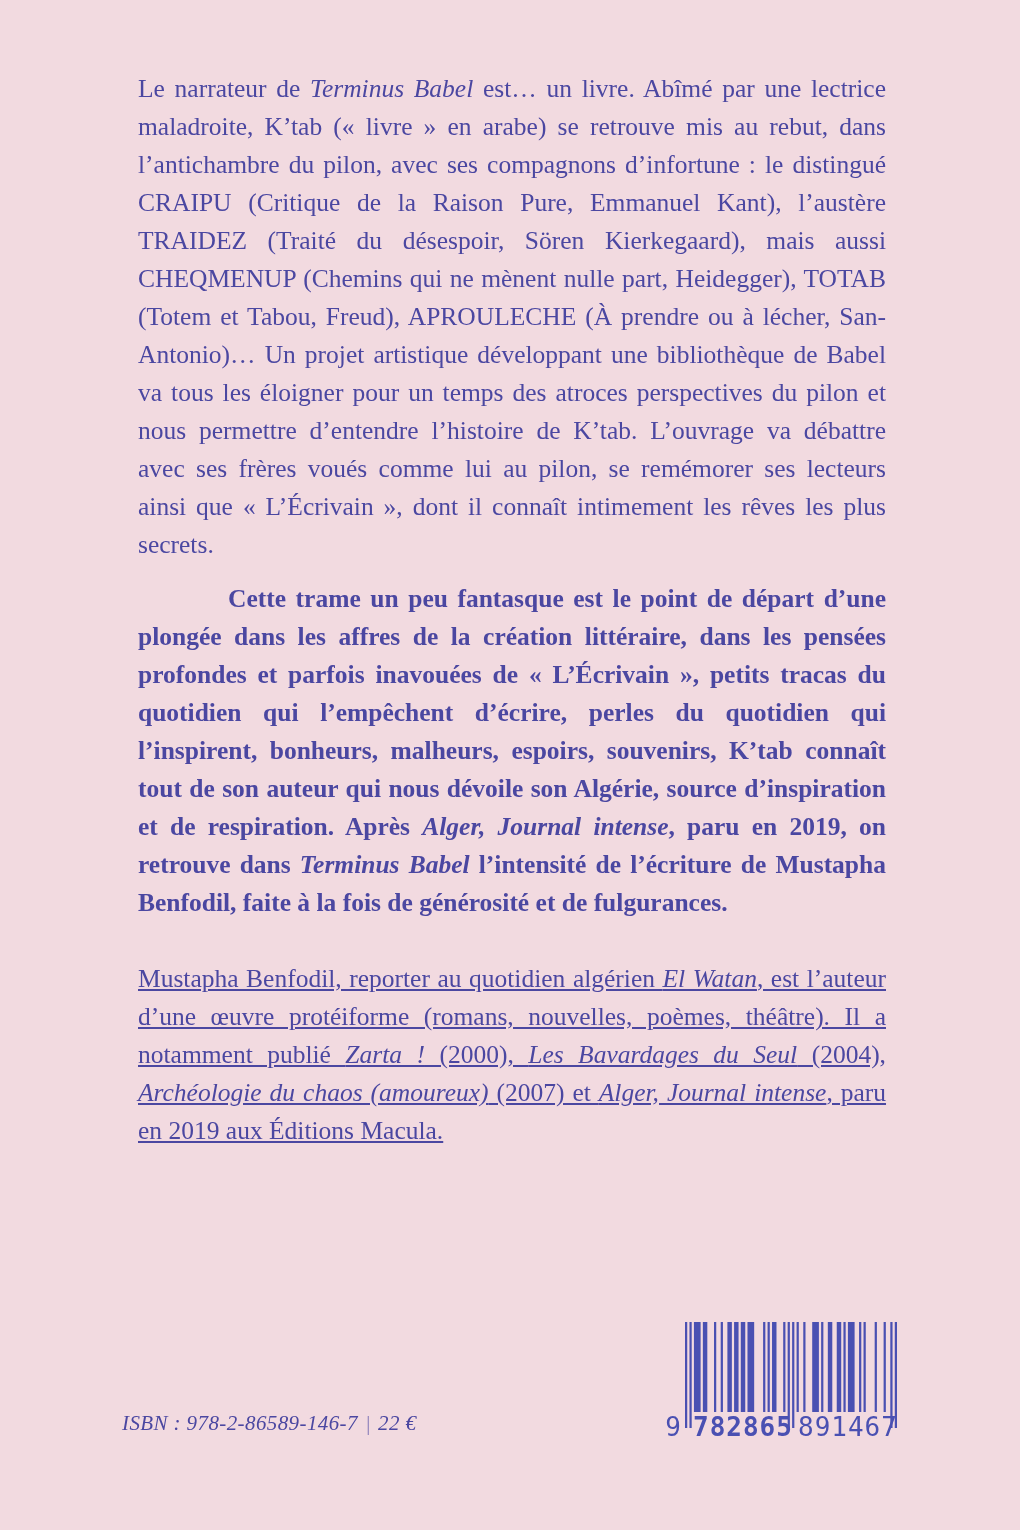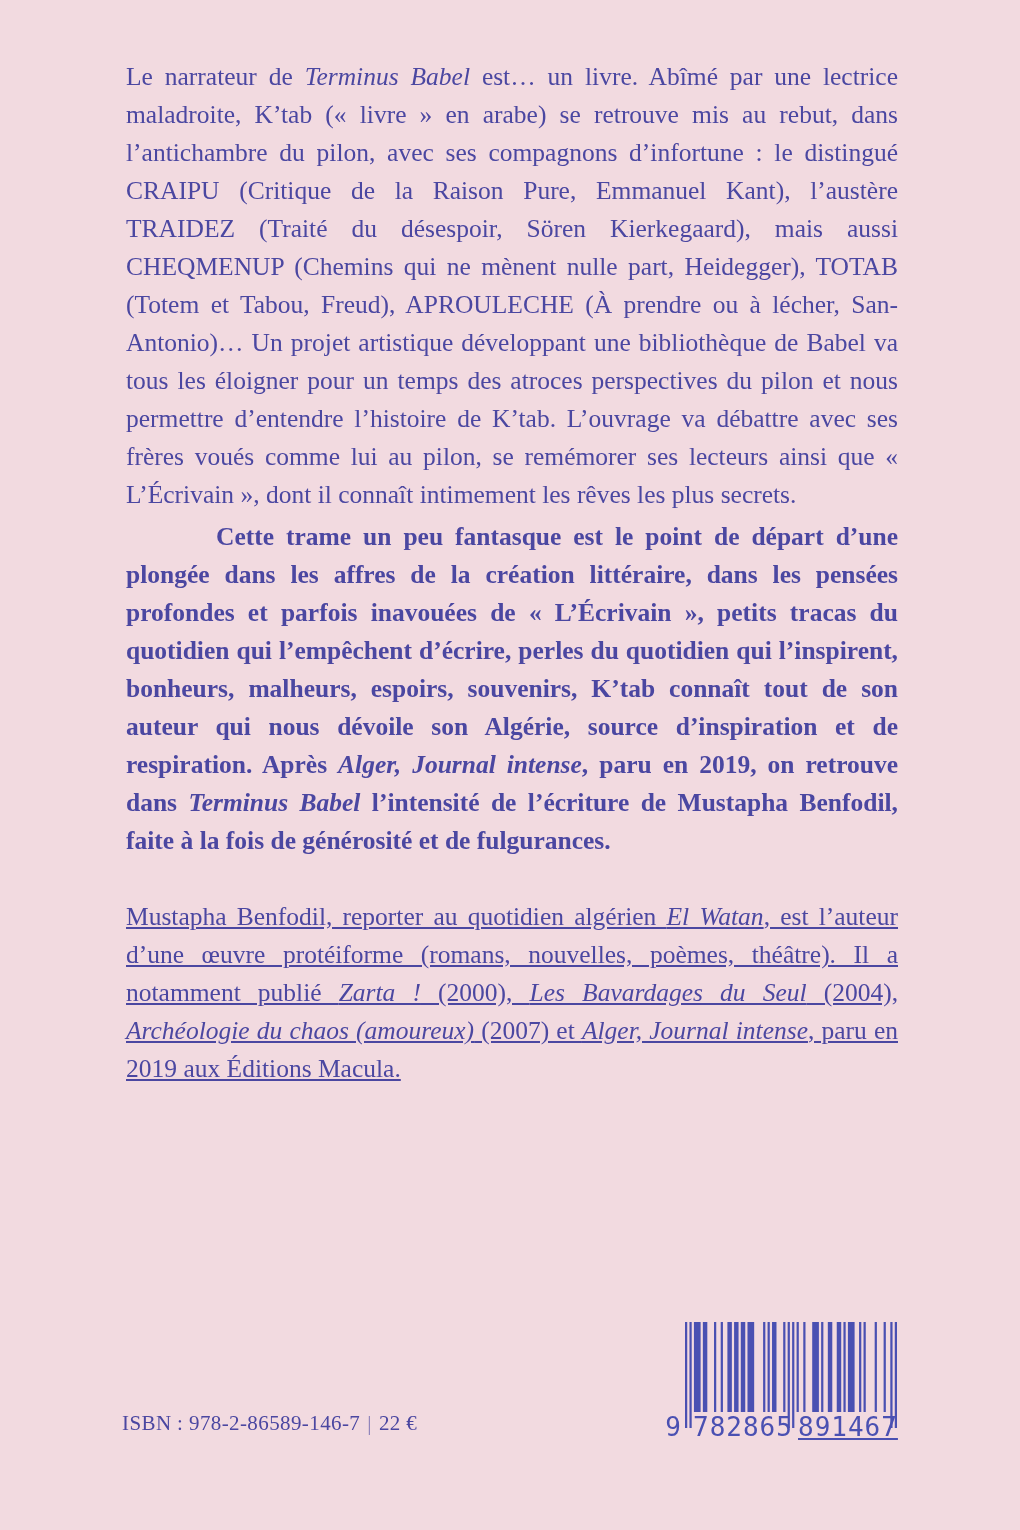--- a/index.html
+++ b/index.html
@@ -19,21 +19,21 @@
   .blurb{
     position:absolute;
     left:122px;top:54px;width:780px;
     color:var(--ink);
     font-size:25.5px;
     line-height:38px;
     text-align:justify;
     hyphens:auto;
     -webkit-hyphens:auto;
   }
-  .blurb p{margin:4px;}
+  .blurb p{margin:16px;}
   .blurb p.indent{text-indent:90px;font-weight:bold;}
   .blurb p.bio{margin-top:38px;text-decoration:underline;}
   .it{font-style:italic;}
   .barcode{
     position:absolute;
     left:662px;top:1322px;
     width:245px;height:120px;
     color:var(--bar);
   }
   .barcode svg{
@@ -46,30 +46,31 @@
     position:absolute;
     font-family:"DejaVu Sans Mono", monospace;
     font-size:26px;
     line-height:26px;
     top:92px;
     letter-spacing:1px;
     color:var(--bar);
     white-space:nowrap;
   }
   .bc-first{left:0;width:20px;text-align:right;}
-  .bc-left{left:31px;width:94px;text-align:left;}
-  .bc-right{left:136px;width:94px;text-align:center;text-decoration:underline;}
+  .bc-left{left:31px;width:94px;text-align:left;font-weight:bold;}
+  .bc-right{left:136px;width:94px;text-align:center;}
   .isbn-line{
     position:absolute;
     left:122px;top:1408px;
     color:var(--ink);
     font-size:21px;
     line-height:30px;
     letter-spacing:0.4px;
     white-space:nowrap;
+    font-style:italic;
   }
   .isbn-line .sep{
     opacity:0.65;
     margin:0 7px;
     font-weight:normal;
   }
 </style>
 </head>
 <body>
 

